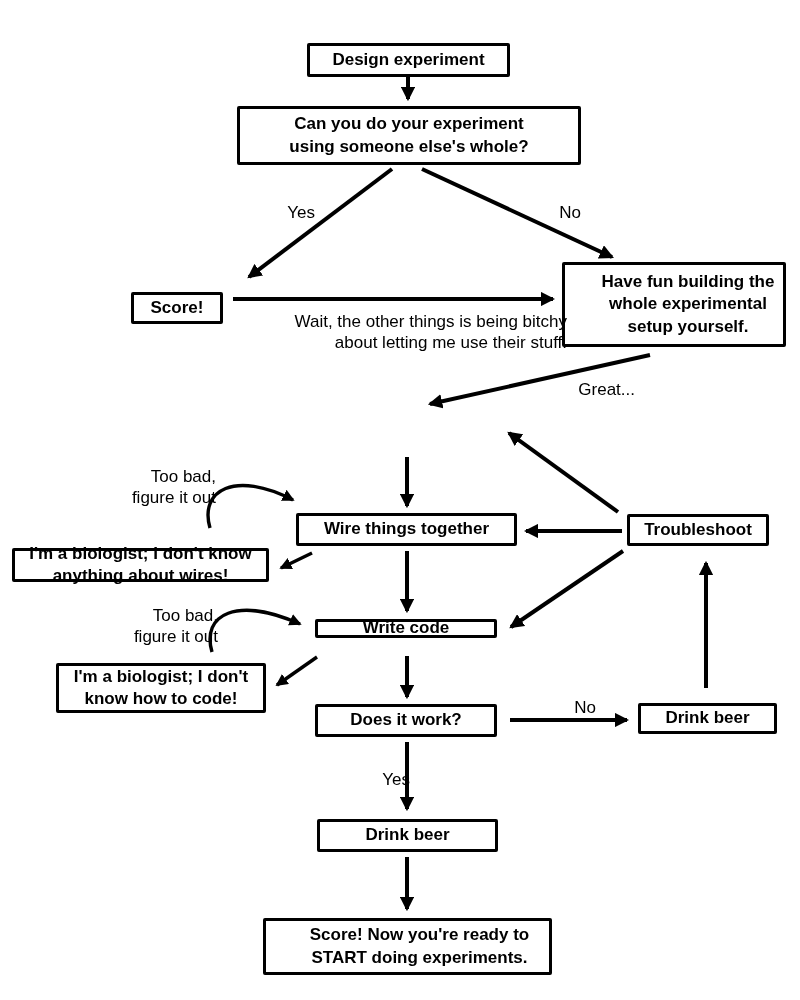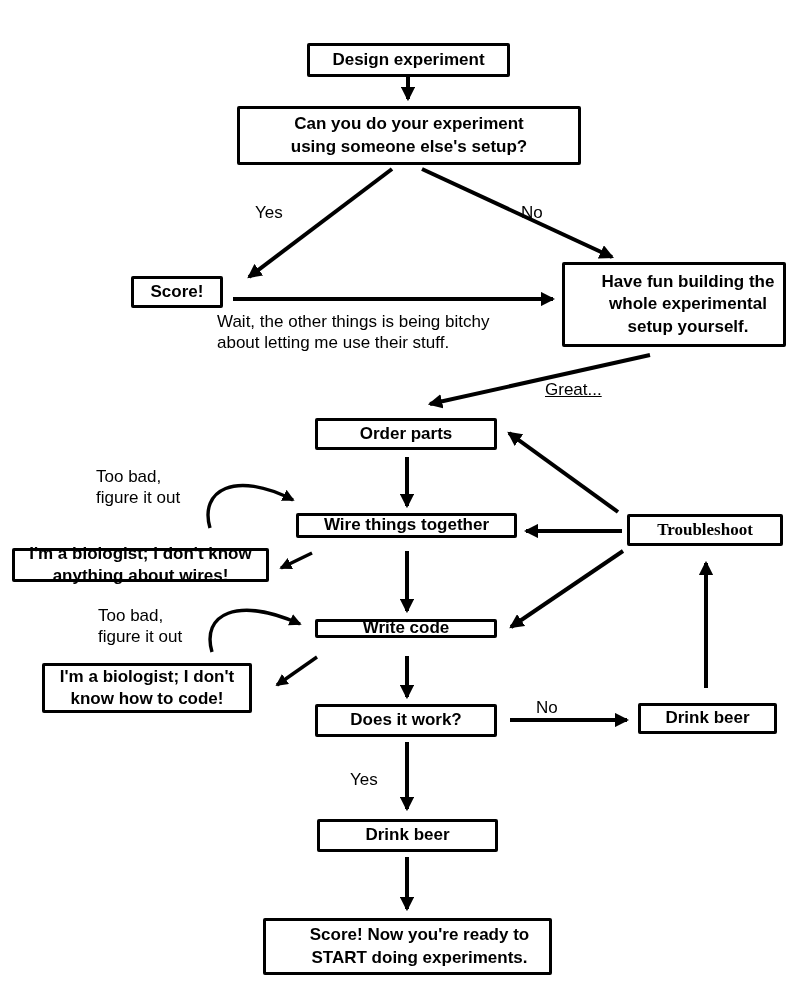--- a/index.html
+++ b/index.html
@@ -36,43 +36,43 @@
     font-size: 17px;
     line-height: 1.32;
     white-space: pre-line;
     padding: 0 4px;
   }
   .lbl {
     position: absolute;
     font-weight: 400;
     font-size: 17px;
     line-height: 1.25;
-    text-align: left;
+    text-align: right;
     white-space: pre-line;
   }
 
   #n-design        { left: 307px; top: 21px;  width: 203px; height: 34px; margin-top: 22px; }
   #n-question      { left: 237px; top: 106px; width: 344px; height: 59px; }
-  #n-score         { left: 131px; top: 276px; width: 92px;  height: 32px; }
+  #n-score         { left: 131px; top: 292px; width: 92px;  height: 32px; }
   #n-havefun       { left: 562px; top: 262px; width: 224px; height: 85px; padding-left: 32px; }
   #n-orderparts    { left: 315px; top: 418px; width: 182px; height: 32px; }
-  #n-wire          { left: 296px; top: 513px; width: 221px; height: 25px; }
-  #n-troubleshoot  { left: 627px; top: 514px; width: 156px; height: 32px; font-family: Liberation Serif, serif; }
+  #n-wire          { left: 296px; top: 513px; width: 221px; height: 33px; }
+  #n-troubleshoot  { left: 627px; top: 514px; width: 142px; height: 32px; }
   #n-bio-wires     { left: 12px;  top: 548px; width: 257px; height: 34px; }
   #n-writecode     { left: 315px; top: 619px; width: 182px; height: 19px; }
-  #n-bio-code      { left: 42px;  top: 663px; width: 210px; height: 50px; }
+  #n-bio-code      { left: 56px;  top: 663px; width: 210px; height: 50px; }
   #n-doeswork      { left: 315px; top: 704px; width: 182px; height: 33px; }
   #n-beer-right    { left: 638px; top: 703px; width: 139px; height: 31px; }
   #n-beer-bottom   { left: 317px; top: 819px; width: 181px; height: 33px; }
   #n-score-final   { left: 263px; top: 918px; width: 289px; height: 57px; padding-left: 28px; }
 
   #l-yes1    { left: 255px; top: 202px; width: 60px; }
   #l-no1     { left: 521px; top: 202px; width: 60px; }
   #l-wait    { left: 217px; top: 311px; width: 350px; }
-  #l-great   { left: 545px; top: 379px; width: 90px; text-decoration: underline; }
+  #l-great   { left: 545px; top: 379px; width: 90px; }
   #l-toobad1 { left: 96px;  top: 466px; width: 120px; }
   #l-toobad2 { left: 98px;  top: 605px; width: 120px; }
   #l-no2     { left: 536px; top: 697px; width: 60px; }
   #l-yes2    { left: 350px; top: 769px; width: 60px; }
 </style>
 </head>
 <body>
 
 <div class="stage">
 
@@ -98,26 +98,25 @@
     <path class="edge w4" d="M407 742 L407 809" marker-end="url(#ah)"></path>
     <path class="edge w4" d="M407 857 L407 909" marker-end="url(#ah)"></path>
     <path class="edge w3" d="M312 553 L281 568" marker-end="url(#ah)"></path>
     <path class="edge w3" d="M317 657 L277 685" marker-end="url(#ah)"></path>
     <path class="edge w3" d="M210 528 C199 490 235 470 293 500" marker-end="url(#ah)"></path>
     <path class="edge w3" d="M212 652 C201 614 237 596 300 624" marker-end="url(#ah)"></path>
   </svg>
 
   <div class="node" id="n-design">Design experiment</div>
   <div class="node" id="n-question">Can you do your experiment
-using someone else's setup?</div>
+using someone else's whole?</div>
   <div class="node" id="n-score">Score!</div>
   <div class="node" id="n-havefun">Have fun building the
 whole experimental
 setup yourself.</div>
-  <div class="node" id="n-orderparts">Order parts</div>
   <div class="node" id="n-wire">Wire things together</div>
   <div class="node" id="n-troubleshoot">Troubleshoot</div>
   <div class="node" id="n-bio-wires">I'm a biologist; I don't know
 anything about wires!</div>
   <div class="node" id="n-writecode">Write code</div>
   <div class="node" id="n-bio-code">I'm a biologist; I don't
 know how to code!</div>
   <div class="node" id="n-doeswork">Does it work?</div>
   <div class="node" id="n-beer-right">Drink beer</div>
   <div class="node" id="n-beer-bottom">Drink beer</div>

